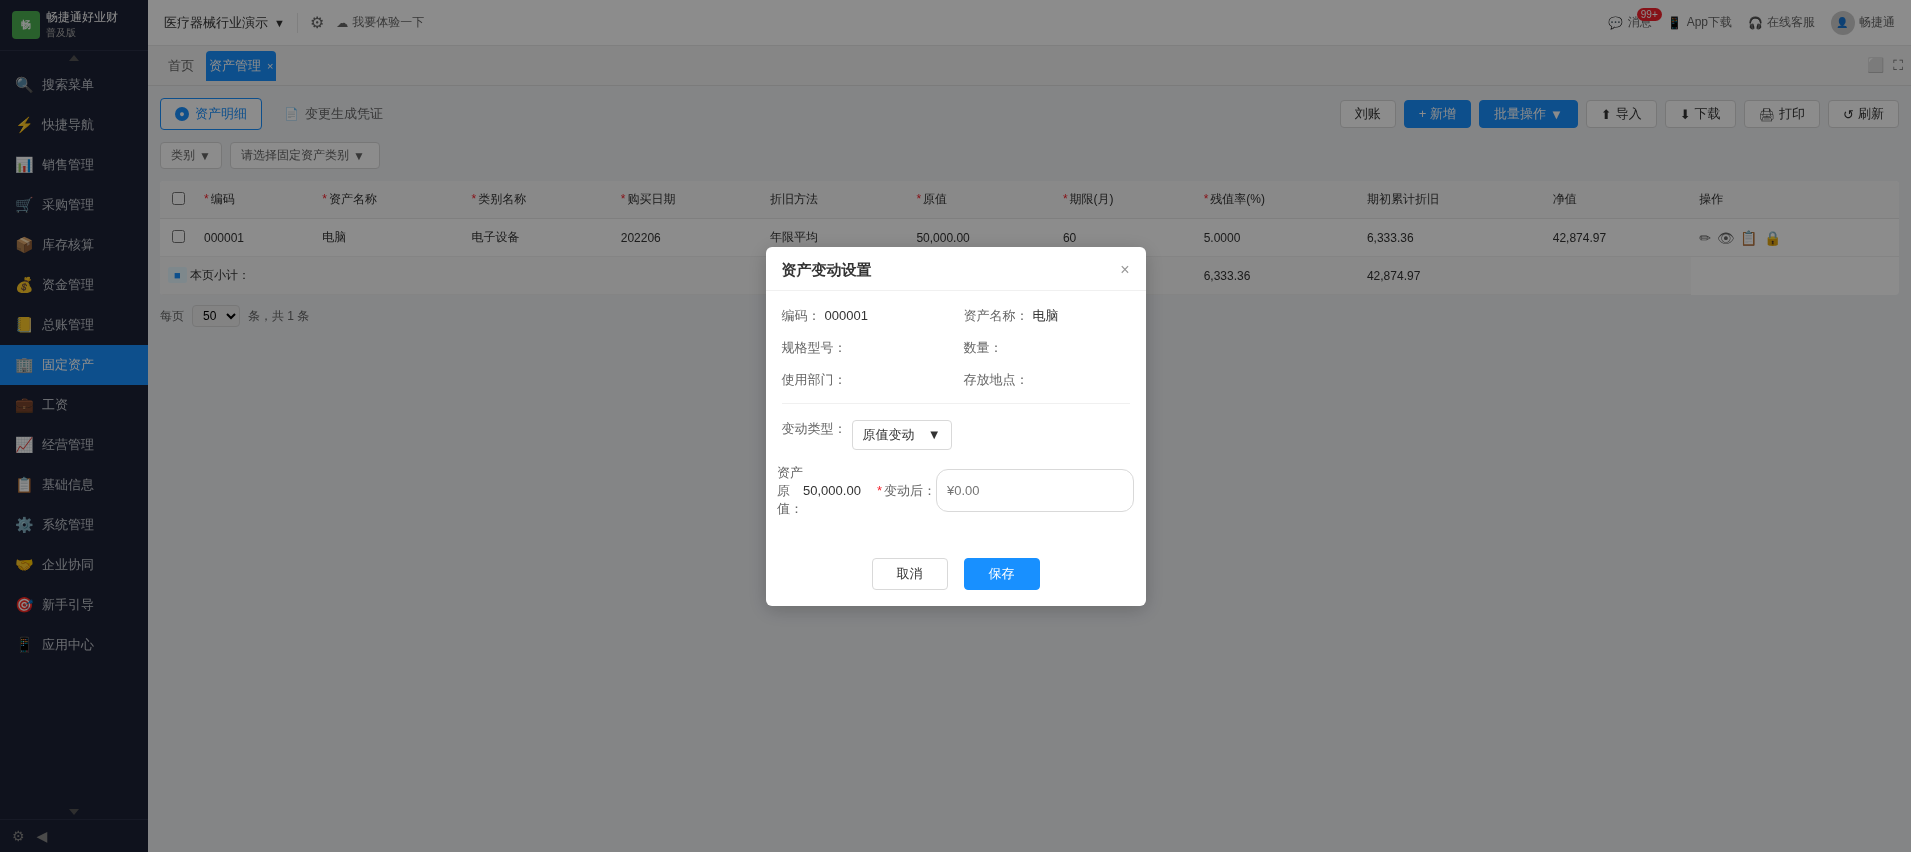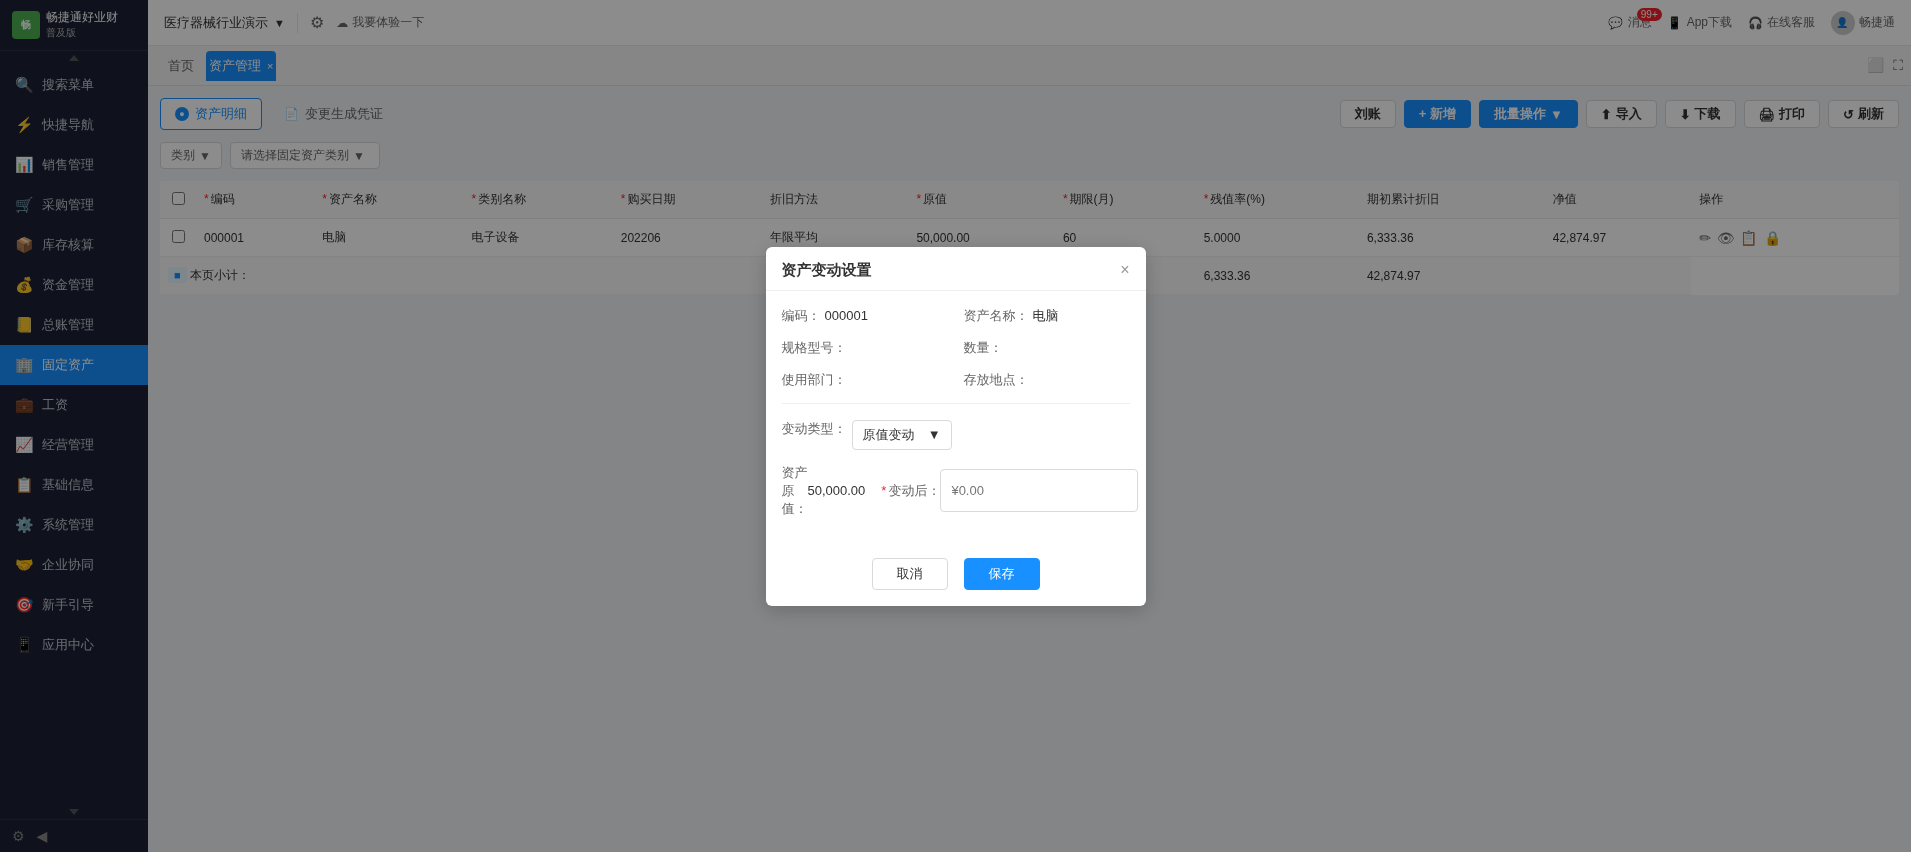--- a/index.html
+++ b/index.html
@@ -49,21 +49,21 @@
     
     .page-content { flex: 1; display: flex; overflow: hidden; }
     .page-main { flex: 1; padding: 12px; overflow-y: auto; position: relative; }
 
     
     .toolbar { display: flex; align-items: center; gap: 8px; margin-bottom: 12px; }
     .toolbar-tab { display: flex; align-items: center; gap: 6px; padding: 6px 14px; cursor: pointer; border-radius: 4px; color: #666; font-size: 13px; }
     .toolbar-tab.active { background: white; border: 1px solid #1890ff; color: #1890ff; }
     .toolbar-tab-icon { width: 14px; height: 14px; border-radius: 50%; background: #1890ff; display: flex; align-items: center; justify-content: center; font-size: 9px; color: white; }
     .toolbar-right { margin-left: auto; display: flex; align-items: center; gap: 8px; }
-    .btn { padding: 4px 14px; border-radius: 4px; cursor: pointer; font-size: 13px; border: 1px solid #d9d9d9; background: white; color: #333; display: flex; align-items: center; gap: 4px; font-weight: bold; }
+    .btn { padding: 4px 14px; border-radius: 4px; cursor: pointer; font-size: 13px; border: 1px solid #d9d9d9; background: white; color: #333; display: flex; align-items: center; gap: 4px; }
     .btn-primary { background: #1890ff; color: white; border-color: #1890ff; }
     .btn-batch { background: #1890ff; color: white; border-color: #1890ff; }
 
     
     .filter-bar { display: flex; align-items: center; gap: 8px; margin-bottom: 12px; }
     .filter-select { display: flex; align-items: center; gap: 4px; padding: 4px 10px; border: 1px solid #d9d9d9; border-radius: 4px; background: white; cursor: pointer; font-size: 12px; color: #666; }
 
     
     .table-wrap { background: white; border-radius: 4px; overflow: auto; }
     table { width: 100%; border-collapse: collapse; font-size: 12px; }
@@ -93,24 +93,24 @@
     .modal-close { color: #999; font-size: 16px; cursor: pointer; }
     .modal-body { padding: 16px; }
     .modal-row { display: flex; gap: 16px; margin-bottom: 14px; }
     .modal-field { flex: 1; display: flex; align-items: center; gap: 4px; font-size: 13px; }
     .modal-label { color: #666; white-space: nowrap; }
     .modal-value { color: #333; }
     .modal-divider { height: 1px; background: #f0f0f0; margin: 8px 0 16px; }
     .modal-select-row { display: flex; align-items: flex-start; margin-bottom: 14px; }
     .modal-select-label { color: #666; font-size: 13px; width: 70px; }
     .modal-select-ctrl { display: flex; align-items: center; gap: 4px; padding: 5px 10px; border: 1px solid #d9d9d9; border-radius: 4px; cursor: pointer; font-size: 13px; color: #333; min-width: 100px; }
-    .modal-input-row { display: flex; align-items: center; margin-bottom: 14px; }
+    .modal-input-row { display: flex; align-items: center; margin-bottom: 14px; justify-content: center; }
     .modal-input-value { font-size: 13px; color: #333; margin-right: 16px; }
     .modal-required { color: #f5222d; margin-right: 2px; }
-    .modal-input { flex: 1; padding: 13px 10px; border: 1px solid #d9d9d9; border-radius: 4px; font-size: 13px; color: #aaa; }
+    .modal-input { flex: 1; padding: 13px 10px; border: 1px solid #d9d9d9; border-radius: 12px; font-size: 13px; color: #aaa; }
     .modal-footer { display: flex; justify-content: center; gap: 16px; padding: 10px 16px 16px; }
     .btn-cancel { padding: 6px 24px; border: 1px solid #d9d9d9; border-radius: 4px; background: white; color: #333; cursor: pointer; font-size: 13px; }
     .btn-save { padding: 6px 24px; border: 1px solid #1890ff; border-radius: 4px; background: #1890ff; color: white; cursor: pointer; font-size: 13px; }
 
     .col-check { width: 36px; text-align: center; }
   </style>
 </head>
 <body>
 
 <div class="sidebar">
@@ -357,20 +357,27 @@
               <td></td>
               <td></td>
               <td>6,333.36</td>
               <td>42,874.97</td>
               <td></td>
             </tr>
           </tbody>
         </table>
       </div>
 
+      <div class="pagination">
+        <span>每页</span>
+        <select class="page-select">
+          <option>50</option>
+        </select>
+        <span>条，共 1 条</span>
+      </div>
     </div>
 
   </div>
 </div>
 
 <div class="overlay">
   <div class="modal">
     <div class="modal-header">
       <span class="modal-title">资产变动设置</span>
       <span class="modal-close">×</span>

